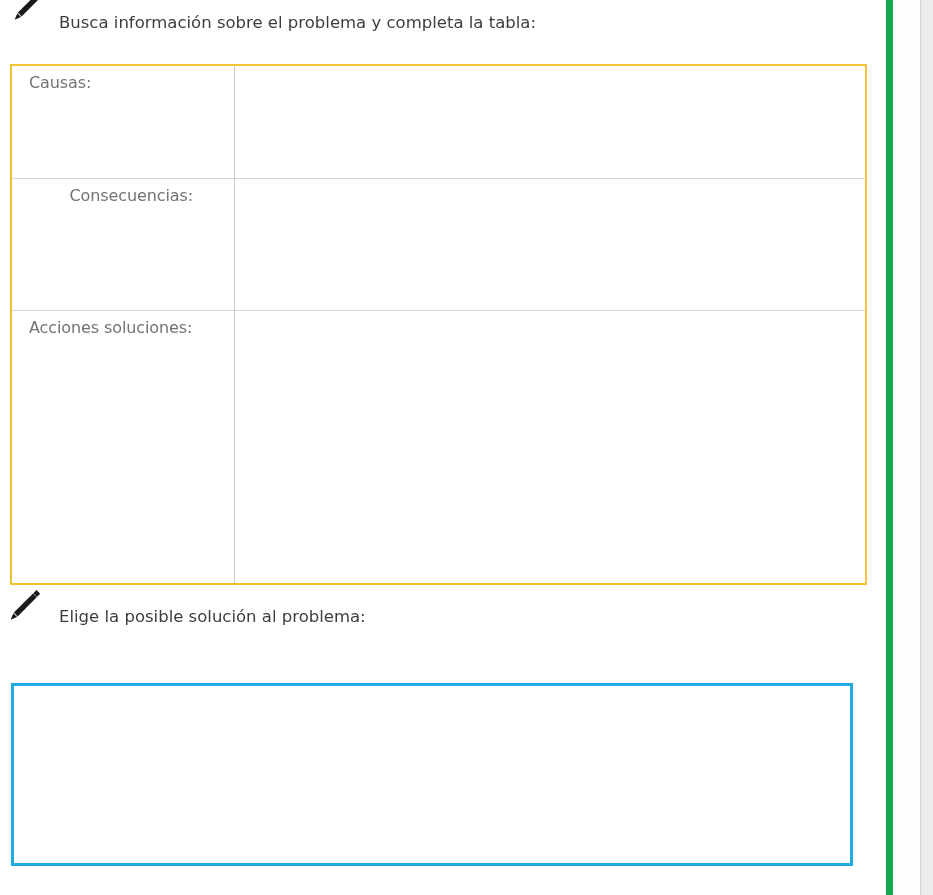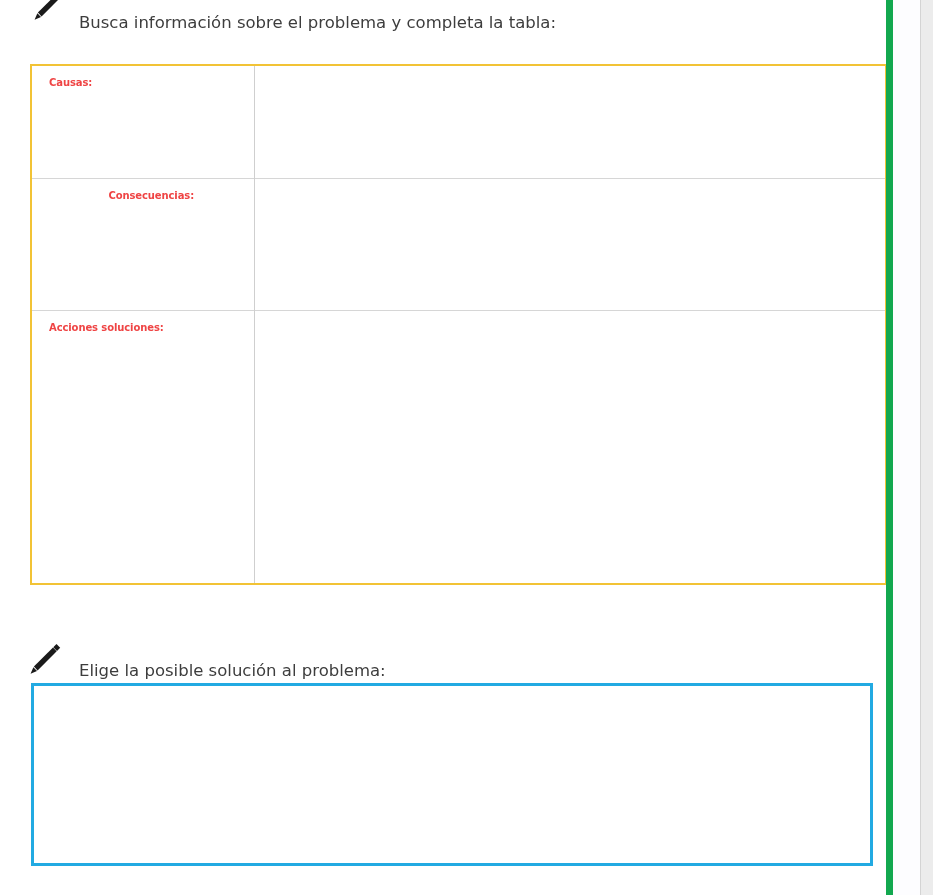--- a/index.html
+++ b/index.html
@@ -17,31 +17,30 @@
 
   
   #worksheet-page {
     position: absolute;
     left: 0;
     top: 0;
     width: 886px;
     height: 895px;
     background: #ffffff;
     overflow: hidden;
-    margin-left: 20px;
   }
 
   
   .prompt-row {
     position: absolute;
     display: flex;
     align-items: flex-end;
   }
   #prompt-row-1 { left: 0px; top: -6px; }
-  #prompt-row-2 { left: 8px; top: 642px; }
+  #prompt-row-2 { left: 8px; top: 588px; }
 
   .pencil-icon {
     width: 40px;
     height: 40px;
     flex: 0 0 auto;
     display: block;
   }
   #prompt-row-1 .pencil-icon { margin-left: 8px; }
 
   .prompt-text {
@@ -72,23 +71,23 @@
     vertical-align: top;
     background: #ffffff;
   }
   .label-cell {
     width: 223px;
     padding: 7px 0 0 17px !important;
     box-sizing: border-box;
     border-right: 1px solid #cfcfcf !important;
   }
   .label-cell .cell-label {
-    font-size: 10px;
-    font-weight: bold;
-    color: #ef4444;
+    font-size: 16px;
+    font-weight: normal;
+    color: #737373;
     line-height: 19px;
     letter-spacing: -0.1px;
   }
   .answer-cell {
     background: #ffffff;
   }
   .row-div td {
     border-top: 1px solid #d6d6d6 !important;
   }
 

